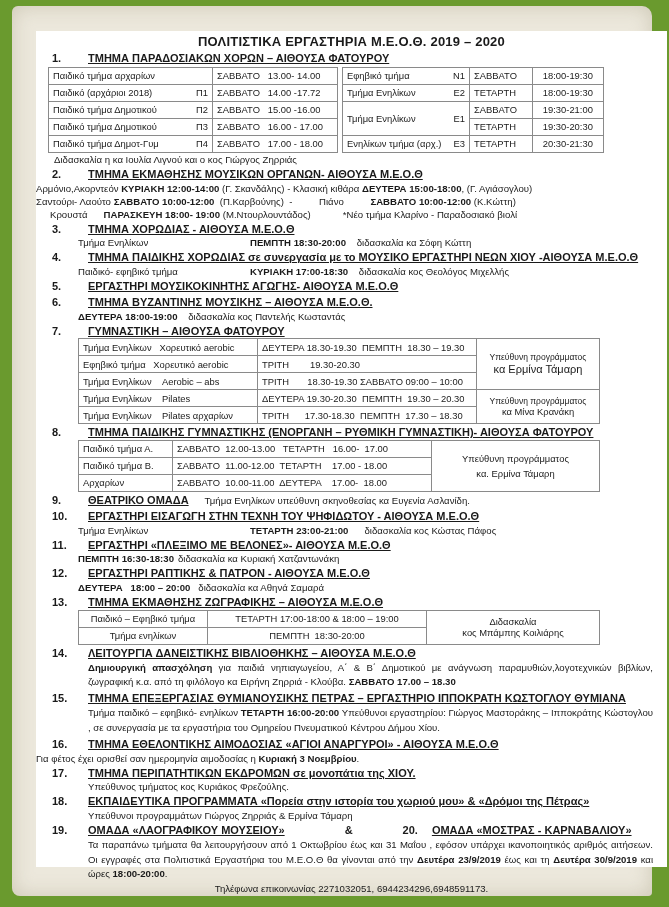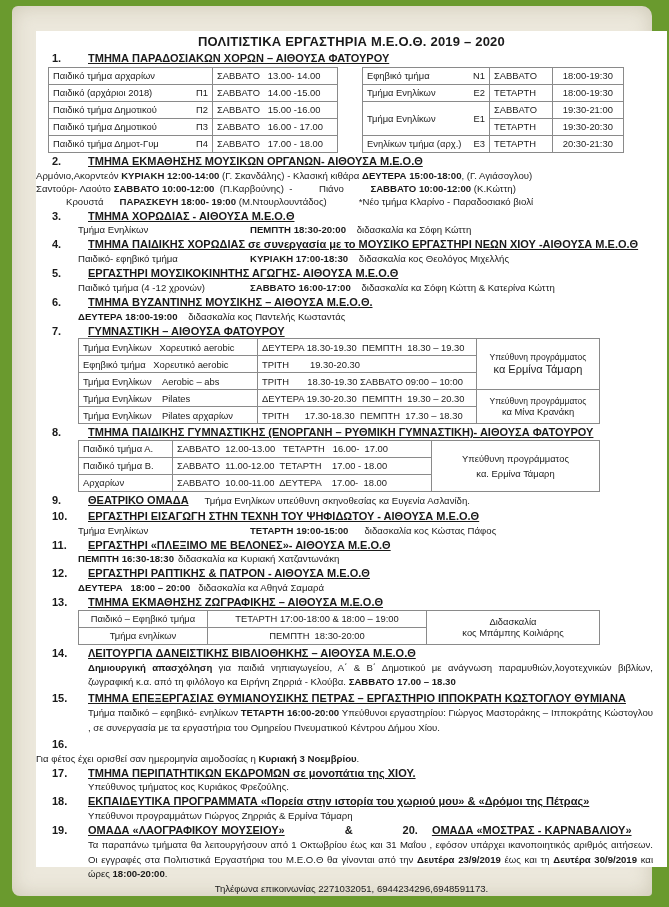--- a/index.html
+++ b/index.html
@@ -43,30 +43,30 @@
 <div class="paper"></div>
 
 <div class="sheet">
 
   <div class="title">ΠΟΛΙΤΙΣΤΙΚΑ ΕΡΓΑΣΤΗΡΙΑ Μ.Ε.Ο.Θ. 2019 – 2020</div>
 
   <div class="sec-h">
     <span class="num">1.</span>
     <span class="txt">ΤΜΗΜΑ ΠΑΡΑΔΟΣΙΑΚΩΝ ΧΟΡΩΝ – ΑΙΘΟΥΣΑ ΦΑΤΟΥΡΟΥ</span>
   </div>
-  <div style="display:flex; gap:24px; margin-left:12px; margin-top:1px;">
+  <div style="display:flex; gap:4px; margin-left:12px; margin-top:1px;">
     <table style="width:290px;">
       <tbody>
           <tr>
             <td style="width:155px;"><span>Παιδικό τμήμα αρχαρίων</span><span style="float:right"></span></td>
             <td><span>ΣΑΒΒΑΤΟ</span>&nbsp;&nbsp; <span>13.00- 14.00</span></td>
           </tr>
       <tr>
             <td><span>Παιδικό  (αρχάριοι 2018)</span><span style="float:right">Π1</span></td>
-            <td><span>ΣΑΒΒΑΤΟ</span>&nbsp;&nbsp; <span>14.00 -15.00</span></td>
+            <td><span>ΣΑΒΒΑΤΟ</span>&nbsp;&nbsp; <span>14.00 -17.72</span></td>
           </tr>
       <tr>
             <td><span>Παιδικό τμήμα Δημοτικού</span><span style="float:right">Π2</span></td>
             <td><span>ΣΑΒΒΑΤΟ</span>&nbsp;&nbsp; <span>15.00 -16.00</span></td>
           </tr>
       <tr>
             <td><span>Παιδικό τμήμα Δημοτικού</span><span style="float:right">Π3</span></td>
             <td><span>ΣΑΒΒΑΤΟ</span>&nbsp;&nbsp; <span>16.00 - 17.00</span></td>
           </tr>
       <tr>
@@ -97,46 +97,46 @@
             <td class="center">19:30-20:30</td>
           </tr>
       <tr>
             <td><span>Ενηλίκων τμήμα (αρχ.)</span><span style="float:right">Ε3</span></td>
             <td>ΤΕΤΑΡΤΗ</td>
             <td class="center">20:30-21:30</td>
           </tr>
     </tbody>
       </table>
   </div>
+  <div class="line" style="padding-left:18px;">Διδασκαλία η κα Ιουλία Λιγνού και ο κος Γιώργος Ζηρριάς</div>
 
   <div class="sec-h">
     <span class="num">2.</span>
     <span class="txt">ΤΜΗΜΑ ΕΚΜΑΘΗΣΗΣ ΜΟΥΣΙΚΩΝ ΟΡΓΑΝΩΝ- ΑΙΘΟΥΣΑ Μ.Ε.Ο.Θ</span>
   </div>
   <div class="line"><span>Αρμόνιο,Ακορντεόν </span><b>ΚΥΡΙΑΚΗ  12:00-14:00</b><span> (Γ. Σκανδάλης)  -  Κλασική κιθάρα </span><b>ΔΕΥΤΕΡΑ  15:00-18:00</b><span>, (Γ. Αγιάσογλου)</span></div>
   <div class="line"><span>Σαντούρι- Λαούτο  </span><b>ΣΑΒΒΑΤΟ 10:00-12:00</b><span style="white-space:pre">  (Π.Καρβούνης)  -          Πιάνο          </span><b>ΣΑΒΒΑΤΟ  10:00-12:00</b><span> (Κ.Κώττη)</span></div>
-  <div class="line" style="padding-left:30px;"><span style="white-space:pre">Κρουστά      </span><b>ΠΑΡΑΣΚΕΥΗ 18:00- 19:00</b><span> (Μ.Ντουρλουντάδος)</span><span style="display:inline-block; width:32px;"></span><span>*Νέο τμήμα  Κλαρίνο - Παραδοσιακό βιολί</span></div>
+  <div class="line" style="padding-left:14px;"><span style="white-space:pre">Κρουστά      </span><b>ΠΑΡΑΣΚΕΥΗ 18:00- 19:00</b><span> (Μ.Ντουρλουντάδος)</span><span style="display:inline-block; width:32px;"></span><span>*Νέο τμήμα  Κλαρίνο - Παραδοσιακό βιολί</span></div>
 
   <div class="sec-h">
       <span class="num">3.</span>
       <span class="txt">ΤΜΗΜΑ ΧΟΡΩΔΙΑΣ - ΑΙΘΟΥΣΑ Μ.Ε.Ο.Θ</span>
     </div>
   <div class="line ind1"><span style="display:inline-block;width:172px">Τμήμα Ενηλίκων</span><b>ΠΕΜΠΤΗ 18:30-20:00</b>&nbsp;&nbsp;&nbsp; <span>διδασκαλία κα Σόφη Κώττη</span></div>
 
   <div class="sec-h">
       <span class="num">4.</span>
       <span class="txt">ΤΜΗΜΑ ΠΑΙΔΙΚΗΣ ΧΟΡΩΔΙΑΣ σε συνεργασία με το ΜΟΥΣΙΚΟ ΕΡΓΑΣΤΗΡΙ ΝΕΩΝ ΧΙΟΥ -ΑΙΘΟΥΣΑ Μ.Ε.Ο.Θ</span>
     </div>
   <div class="line ind1"><span style="display:inline-block;width:172px">Παιδικό- εφηβικό  τμήμα</span><b>ΚΥΡΙΑΚΗ 17:00-18:30</b>&nbsp;&nbsp;&nbsp; <span>διδασκαλία κος Θεολόγος Μιχελλής</span></div>
 
   <div class="sec-h">
       <span class="num">5.</span>
       <span class="txt">ΕΡΓΑΣΤΗΡΙ ΜΟΥΣΙΚΟΚΙΝΗΤΗΣ ΑΓΩΓΗΣ- ΑΙΘΟΥΣΑ Μ.Ε.Ο.Θ</span>
     </div>
-  <div class="line ind1"><span style="display:inline-block;width:172px">Παιδικό τμήμα (4 -12 χρονών)</span><b>ΣΑΒΒΑΤΟ 16:00-17:00</b>&nbsp;&nbsp;&nbsp; <span>διδασκαλία κα Σόφη Κώττη &amp; Κατερίνα Κώττη</span></div>
 
   <div class="sec-h">
       <span class="num">6.</span>
       <span class="txt">ΤΜΗΜΑ ΒΥΖΑΝΤΙΝΗΣ ΜΟΥΣΙΚΗΣ – ΑΙΘΟΥΣΑ Μ.Ε.Ο.Θ.</span>
     </div>
   <div class="line ind1"><b>ΔΕΥΤΕΡΑ 18:00-19:00</b>&nbsp;&nbsp;&nbsp; <span>διδασκαλία κος Παντελής Κωσταντάς</span></div>
 
   <div class="sec-h">
       <span class="num">7.</span>
       <span class="txt">ΓΥΜΝΑΣΤΙΚΗ – ΑΙΘΟΥΣΑ ΦΑΤΟΥΡΟΥ</span>
@@ -202,21 +202,21 @@
   <div class="sec-h">
       <span class="num">9.</span>
       <span class="txt">ΘΕΑΤΡΙΚΟ ΟΜΑΔΑ</span>
       <span style="font-weight:normal; font-size:9.6px;padding-left:16px;"> Τμήμα Ενηλίκων υπεύθυνη σκηνοθεσίας κα Ευγενία Ασλανίδη.</span>
     </div>
 
   <div class="sec-h">
       <span class="num">10.</span>
       <span class="txt">ΕΡΓΑΣΤΗΡΙ ΕΙΣΑΓΩΓΗ ΣΤΗΝ ΤΕΧΝΗ ΤΟΥ ΨΗΦΙΔΩΤΟΥ - ΑΙΘΟΥΣΑ Μ.Ε.Ο.Θ</span>
     </div>
-  <div class="line ind1"><span style="display:inline-block;width:172px">Τμήμα Ενηλίκων</span><b>ΤΕΤΑΡΤΗ 19:00-15:00</b>&nbsp;&nbsp;&nbsp;&nbsp;&nbsp; <span>διδασκαλία κος Κώστας Πάφος</span></div>
+  <div class="line ind1"><span style="display:inline-block;width:172px">Τμήμα Ενηλίκων</span><b>ΤΕΤΑΡΤΗ 23:00-21:00</b>&nbsp;&nbsp;&nbsp;&nbsp;&nbsp; <span>διδασκαλία κος Κώστας Πάφος</span></div>
 
   <div class="sec-h">
       <span class="num">11.</span>
       <span class="txt">ΕΡΓΑΣΤΗΡΙ «ΠΛΕΞΙΜΟ ΜΕ ΒΕΛΟΝΕΣ»- ΑΙΘΟΥΣΑ Μ.Ε.Ο.Θ</span>
     </div>
   <div class="line ind1"><b style="display:inline-block;width:100px">ΠΕΜΠΤΗ  16:30-18:30</b><span>διδασκαλία κα Κυριακή Χατζαντωνάκη</span></div>
 
   <div class="sec-h">
       <span class="num">12.</span>
       <span class="txt">ΕΡΓΑΣΤΗΡΙ ΡΑΠΤΙΚΗΣ &amp; ΠΑΤΡΟΝ - ΑΙΘΟΥΣΑ Μ.Ε.Ο.Θ</span>
@@ -251,20 +251,21 @@
   <div class="just"><b>Δημιουργική απασχόληση</b><span> για παιδιά νηπιαγωγείου, Α΄ &amp; Β΄ Δημοτικού με ανάγνωση παραμυθιών,λογοτεχνικών βιβλίων, ζωγραφική κ.α. από τη φιλόλογο κα Ειρήνη Ζηρριά - Κλούβα. </span><b>ΣΑΒΒΑΤΟ 17.00 – 18.30</b></div>
 
   <div class="sec-h">
       <span class="num">15.</span>
       <span class="txt">ΤΜΗΜΑ ΕΠΕΞΕΡΓΑΣΙΑΣ ΘΥΜΙΑΝΟΥΣΙΚΗΣ ΠΕΤΡΑΣ – ΕΡΓΑΣΤΗΡΙΟ ΙΠΠΟΚΡΑΤΗ ΚΩΣΤΟΓΛΟΥ ΘΥΜΙΑΝΑ</span>
     </div>
   <div class="just"><span>Τμήμα παιδικό – εφηβικό-  ενηλίκων  </span><b>ΤΕΤΑΡΤΗ 16:00-20:00</b><span>  Υπεύθυνοι εργαστηρίου: Γιώργος Μαστοράκης – Ιπποκράτης Κώστογλου , σε συνεργασία με τα εργαστήρια του Ομηρείου Πνευματικού Κέντρου Δήμου Χίου.</span></div>
 
   <div class="sec-h">
       <span class="num">16.</span>
+      <span class="txt">ΤΜΗΜΑ  ΕΘΕΛΟΝΤΙΚΗΣ ΑΙΜΟΔΟΣΙΑΣ  «ΑΓΙΟΙ ΑΝΑΡΓΥΡΟΙ» - ΑΙΘΟΥΣΑ Μ.Ε.Ο.Θ</span>
     </div>
   <div class="line" style=""><span>Για φέτος έχει ορισθεί σαν  ημερομηνία αιμοδοσίας η </span><b>Κυριακή  3  Νοεμβρίου</b><span>.</span></div>
 
   <div class="sec-h">
       <span class="num">17.</span>
       <span class="txt">ΤΜΗΜΑ ΠΕΡΙΠΑΤΗΤΙΚΩΝ ΕΚΔΡΟΜΩΝ σε μονοπάτια της ΧΙΟΥ.</span>
     </div>
   <div class="line ind2">Υπεύθυνος τμήματος κος Κυριάκος Φρεζούλης.</div>
 
   <div class="sec-h">

